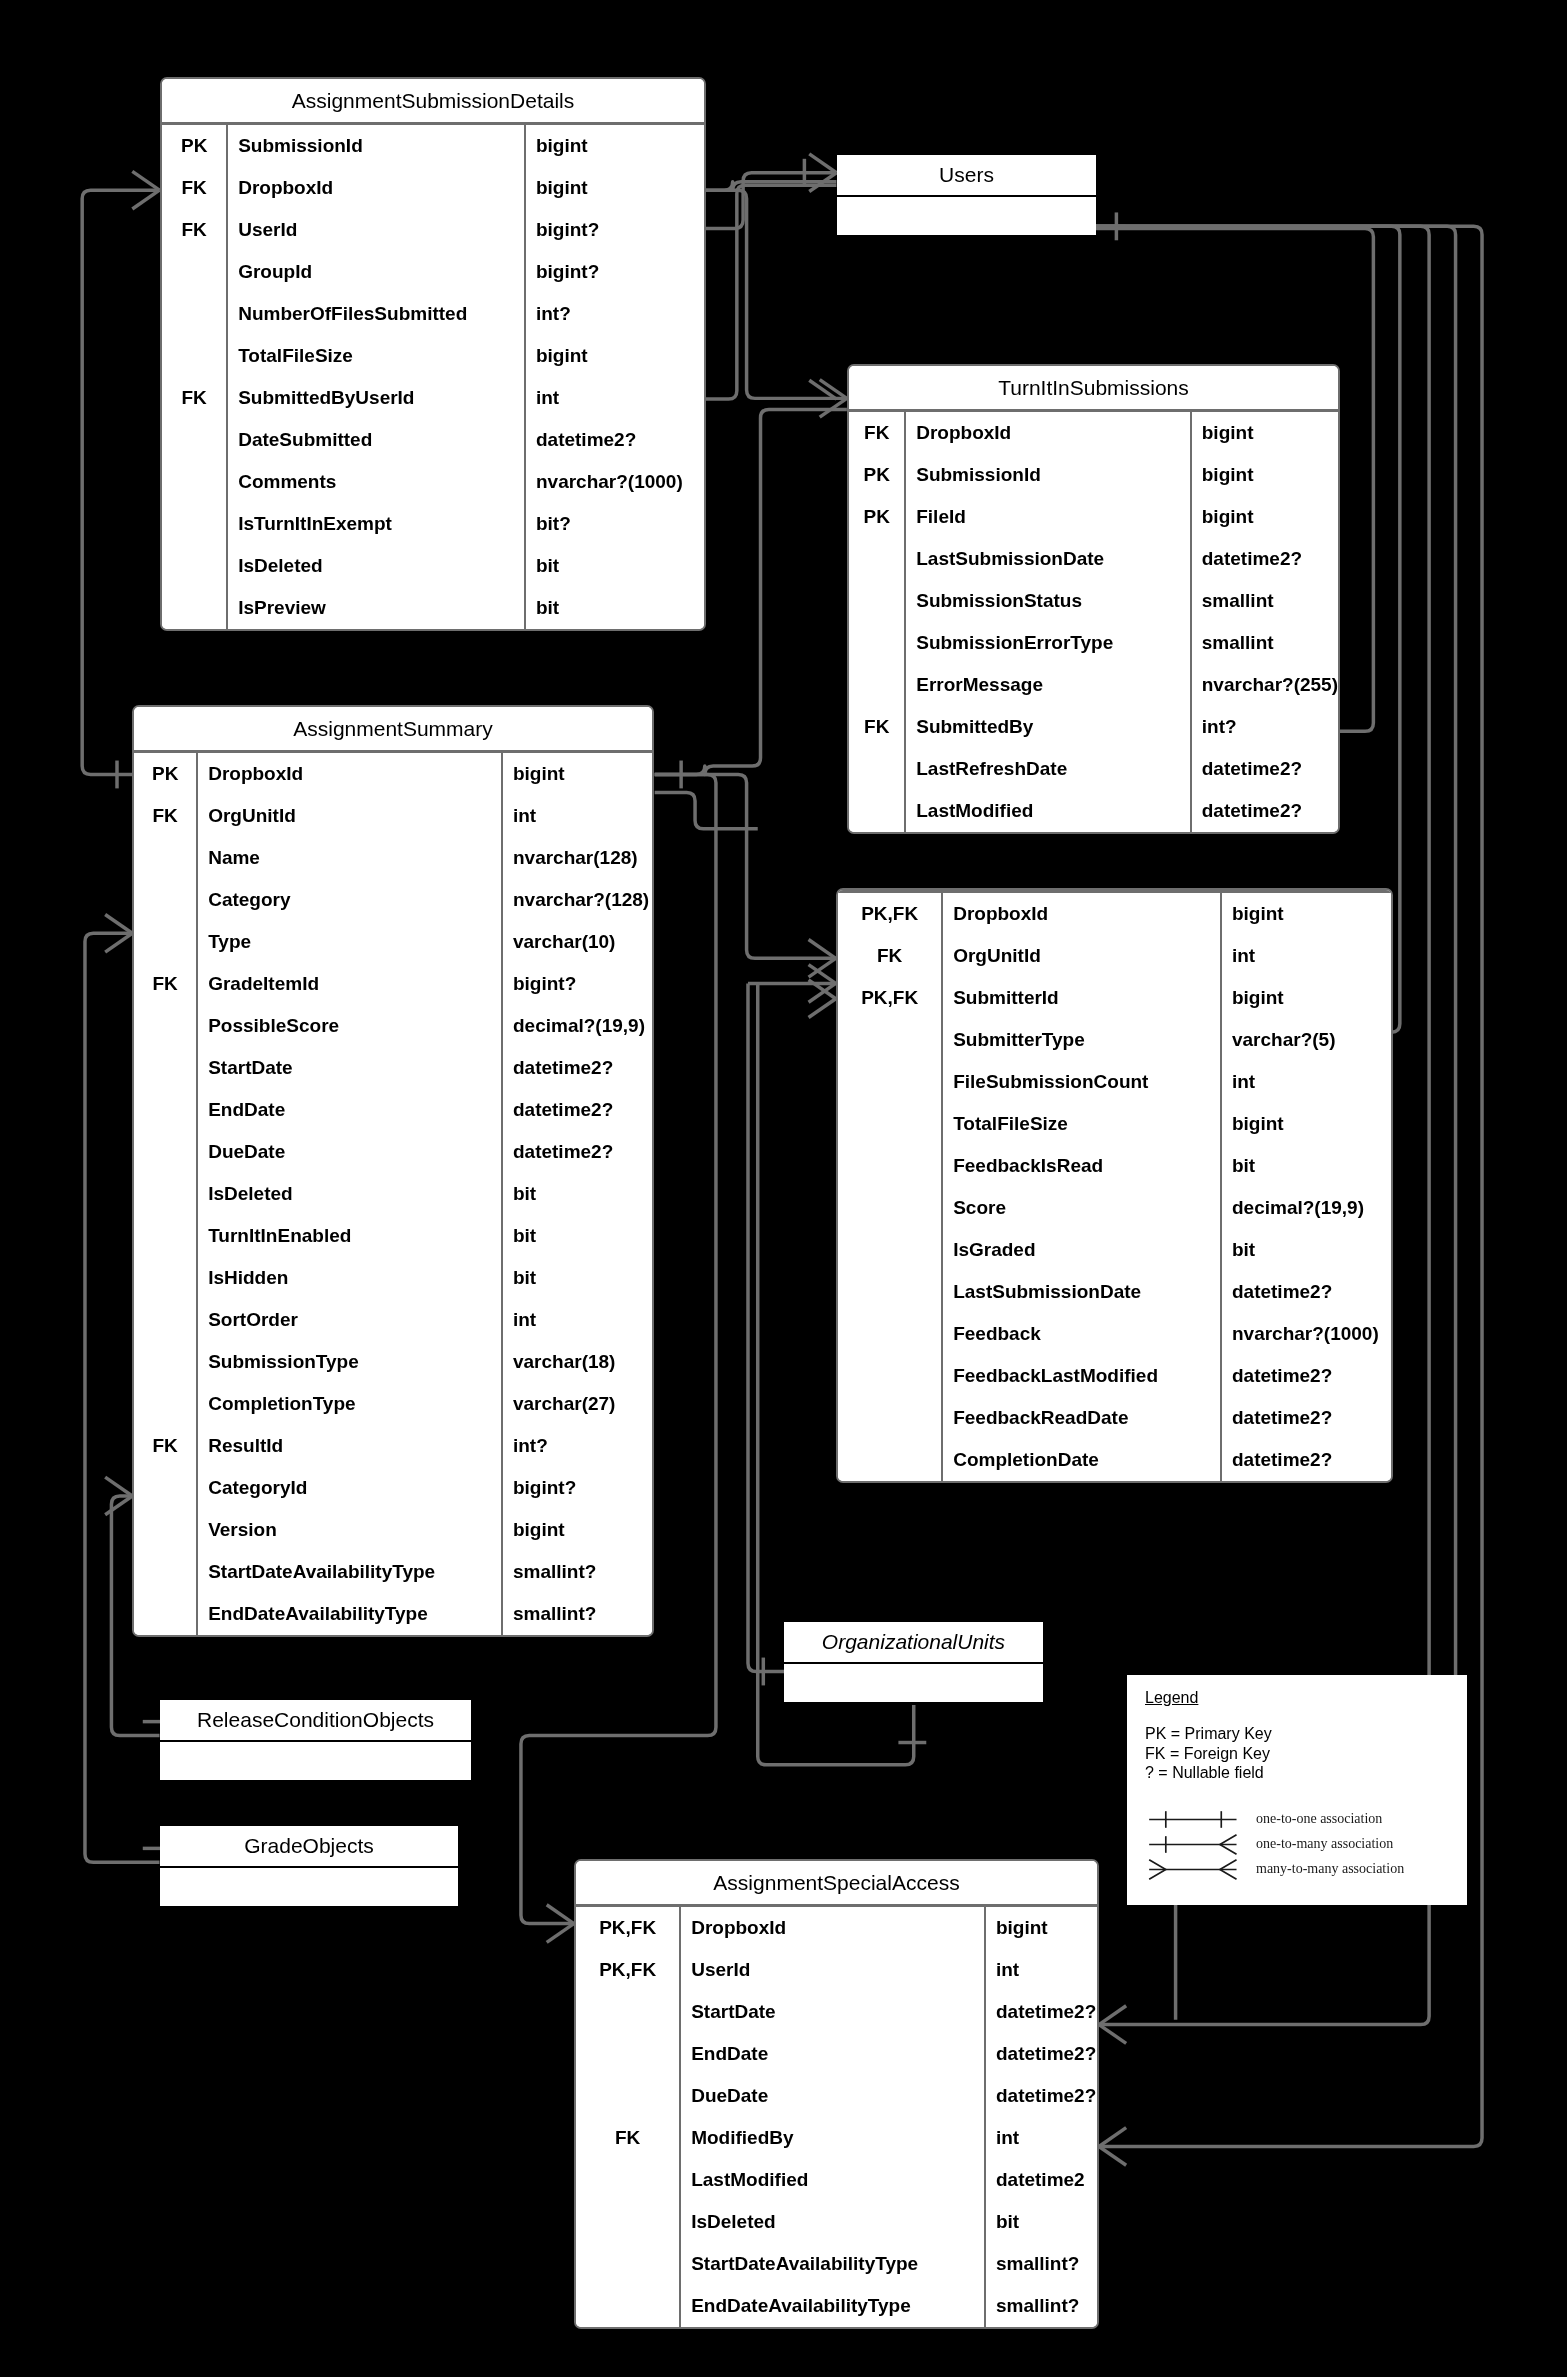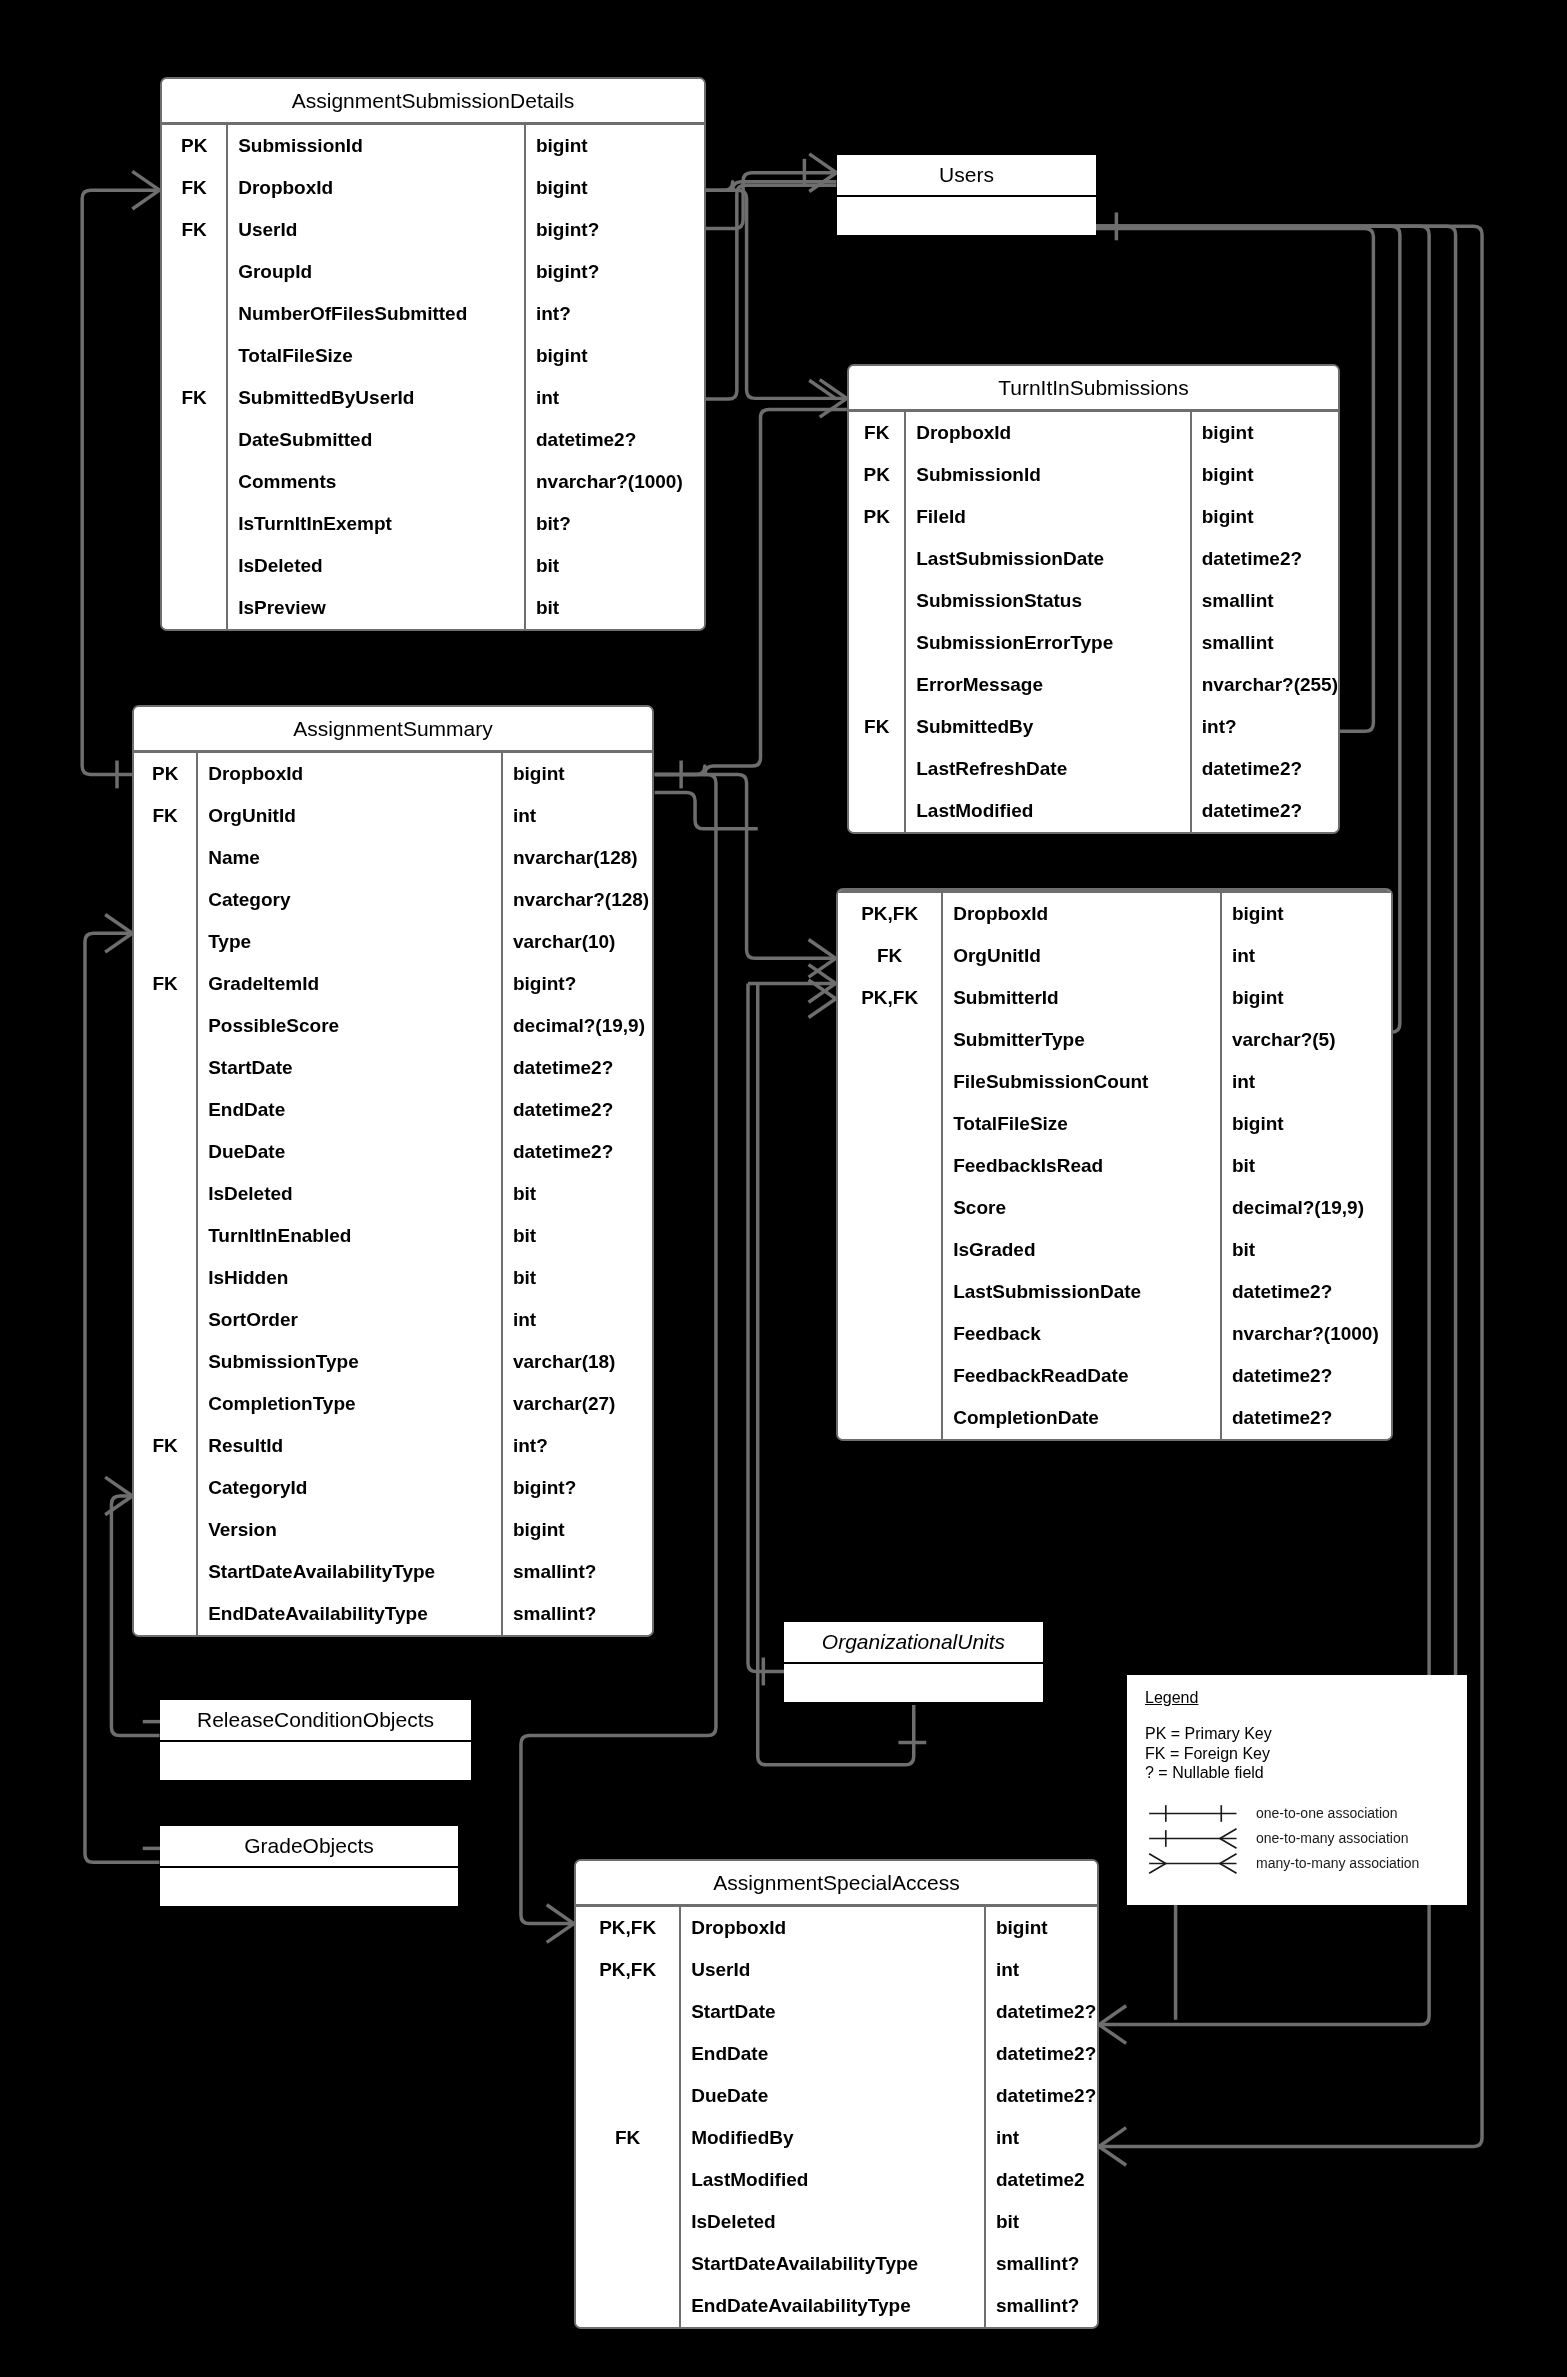--- a/index.html
+++ b/index.html
@@ -67,21 +67,21 @@
 
   #ent-asa{left:574px;top:1859px;width:525px;}
   #ent-asa .cellk{width:95px;}
   #ent-asa .cellf{width:293px;}
   #ent-asa .row{height:42px;}
 
   
   #legend{position:absolute;left:1127px;top:1675px;width:340px;height:230px;background:#fff;box-sizing:border-box;padding:15.3px 18px 0 18px;}
   #legend .lg-title{font-size:16px;text-decoration:underline;line-height:1;margin-bottom:18px;}
   #legend .lg-line{font-size:16px;line-height:1.22;white-space:nowrap;}
-  #legend .lg-rows{margin-top:18px;}
+  #legend .lg-rows{margin-top:24px;font-family:Liberation Serif, serif;}
   #legend .lg-row{display:flex;align-items:center;height:25px;}
   #legend .lg-sym{width:104px;height:25px;flex:none;}
   #legend .lg-txt{font-size:14px;white-space:nowrap;padding-left:7px;color:#1a1a1a;}
 </style>
 </head>
 <body>
 
 <div id="canvas">
 
   <svg class="wires" viewBox="0 0 2250 3413">
@@ -450,20 +450,25 @@
         </div>
       <div class="row">
           <span class="cellk"></span>
           <span class="cellf">LastSubmissionDate</span>
           <span class="cellt">datetime2?</span>
         </div>
       <div class="row">
           <span class="cellk"></span>
           <span class="cellf">Feedback</span>
           <span class="cellt">nvarchar?(1000)</span>
+        </div>
+      <div class="row">
+          <span class="cellk"></span>
+          <span class="cellf">FeedbackLastModified</span>
+          <span class="cellt">datetime2?</span>
         </div>
       <div class="row">
           <span class="cellk"></span>
           <span class="cellf">FeedbackReadDate</span>
           <span class="cellt">datetime2?</span>
         </div>
       <div class="row">
           <span class="cellk"></span>
           <span class="cellf">CompletionDate</span>
           <span class="cellt">datetime2?</span>

